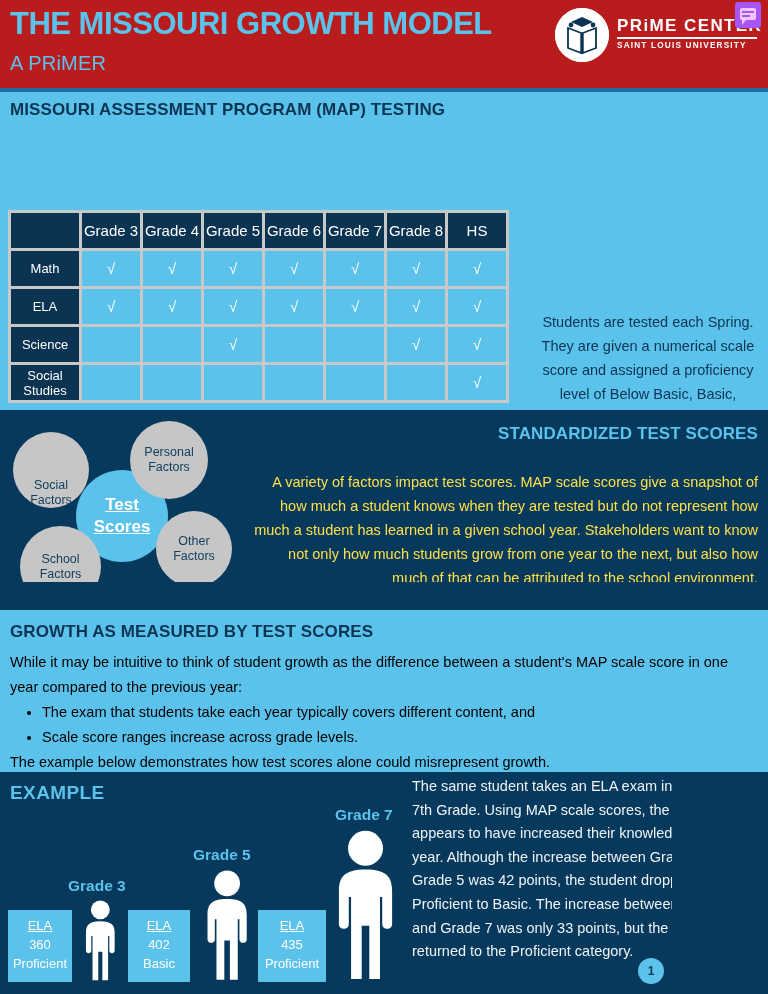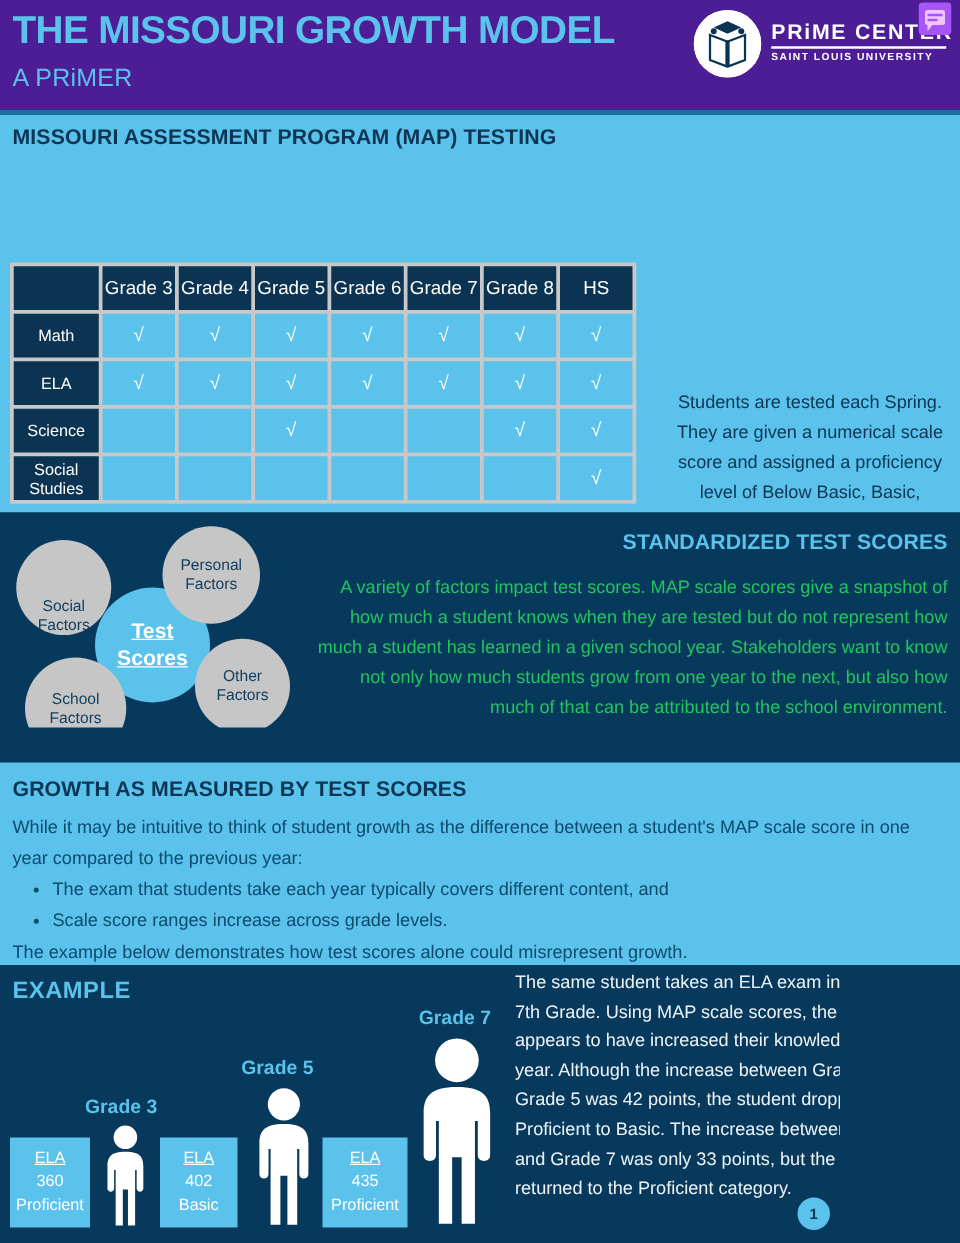--- a/index.html
+++ b/index.html
@@ -7,21 +7,21 @@
     width: 768px; height: 994px;
     font-family: "Liberation Sans", sans-serif;
     background: #07395c;
     overflow: hidden;
   }
   #page { position: relative; width: 768px; height: 994px; }
 
   
   .header {
     position: absolute; left: 0; top: 0; width: 768px; height: 88px;
-    background: #4c1d95;
+    background: #b91c1c;
   }
   .title-main {
     position: absolute; left: 10px; top: 6px;
     font-size: 31px; font-weight: bold; letter-spacing: -0.5px;
     color: #5bc2ec; white-space: nowrap;
   }
   .title-sub {
     position: absolute; left: 10px; top: 52px;
     font-size: 20px; color: #5bc2ec; letter-spacing: 0.2px;
   }
@@ -104,43 +104,43 @@
   
   .sec-scores {
     position: absolute; left: 0; top: 410px; width: 768px; height: 172px;
     background: #07395c; overflow: hidden;
   }
   .h2-light {
     position: absolute; right: 10px; top: 14px;
     font-size: 17px; font-weight: bold; color: #5bc2ec; letter-spacing: 0.1px;
   }
   .scores-body {
-    position: absolute; right: 10px; top: 48px; width: 508px;
-    font-size: 14.5px; line-height: 24px; color: #22c55e; text-align: right;
+    position: absolute; right: 10px; top: 60px; width: 508px;
+    font-size: 14.5px; line-height: 24px; color: #fde047; text-align: right;
   }
   .bubbles { position: absolute; left: 0; top: 0; width: 250px; height: 200px; }
   .bub-c {
     position: absolute; border-radius: 50%;
     display: flex; align-items: center; justify-content: center;
     text-align: center; line-height: 15px;
   }
   .bub-gray { background: #c6c6c6; color: #13405f; font-size: 12.5px; }
   .bub-center {
     background: #5bc2ec; color: #ffffff; font-size: 17px; font-weight: bold;
     line-height: 22px;
   }
 
   
   .sec-growth {
     position: absolute; left: 0; top: 610px; width: 768px; height: 162px;
     background: #5bc2ec;
   }
   .growth-body {
     position: absolute; left: 10px; top: 40px; width: 748px;
-    font-size: 14.5px; line-height: 25px; color: #0c4a6e;
+    font-size: 14.5px; line-height: 25px; color: #000000;
   }
   .growth-body ul { margin: 0 0 0 18px; padding-left: 14px; }
   .growth-body li { font-size: 14.5px; line-height: 25px; }
 
   
   .sec-example {
     position: absolute; left: 0; top: 772px; width: 672px; height: 222px;
     background: #07395c; overflow: hidden;
   }
   .h2-example {

